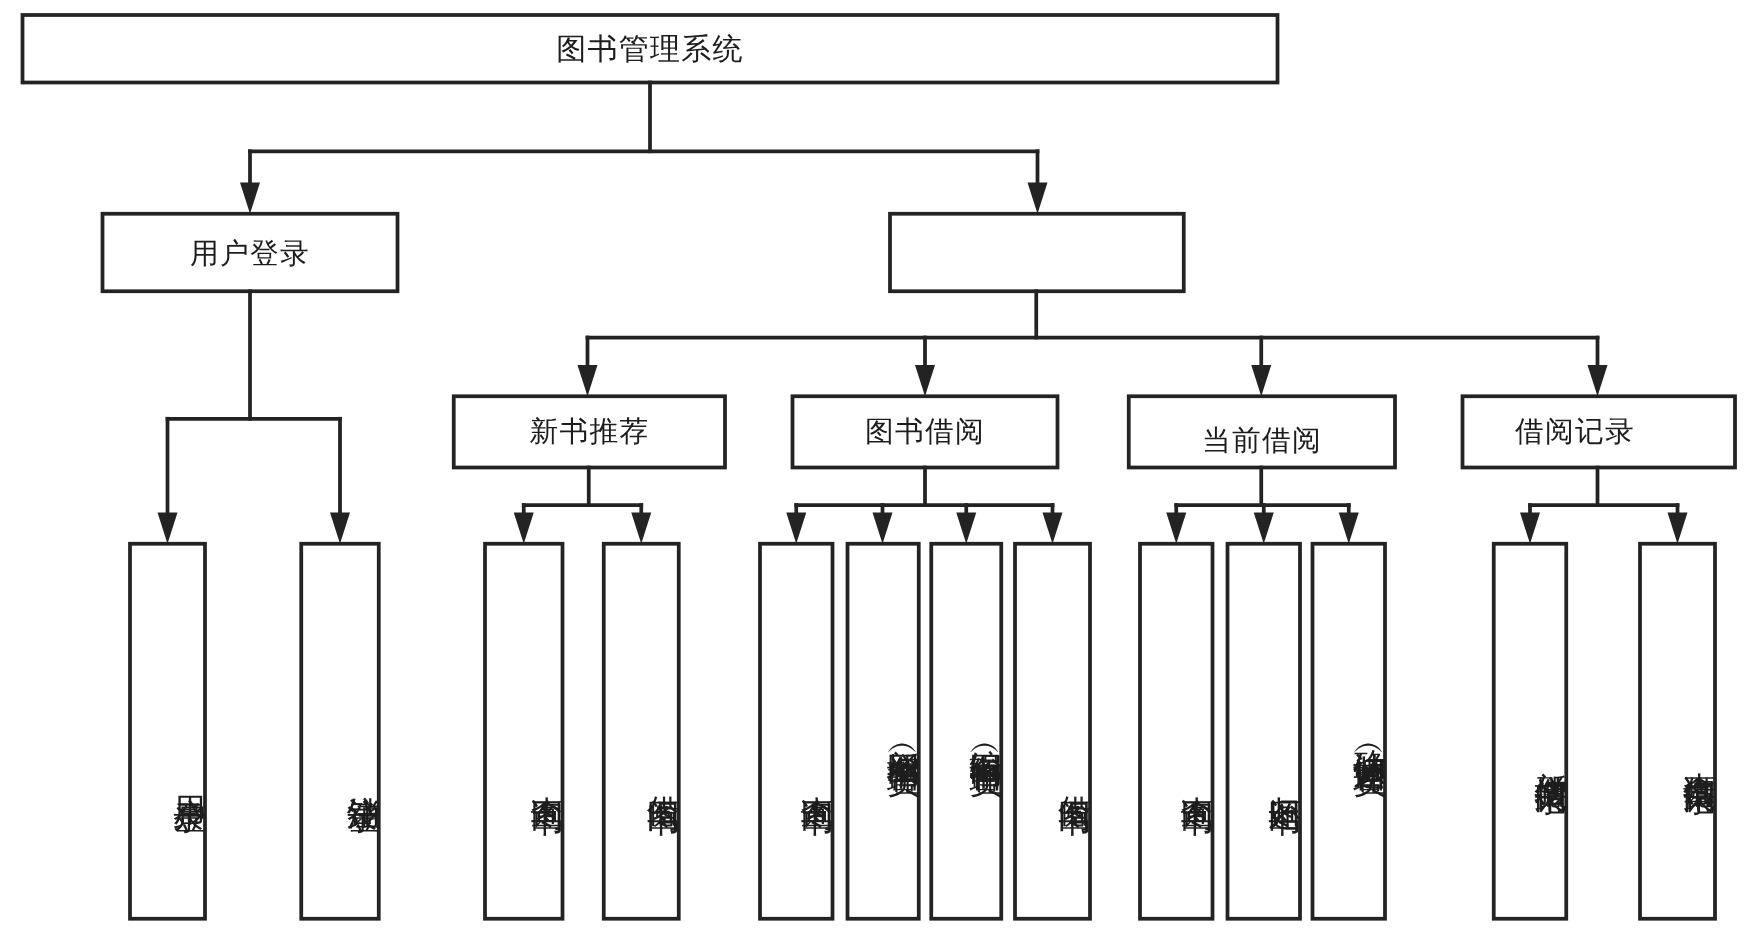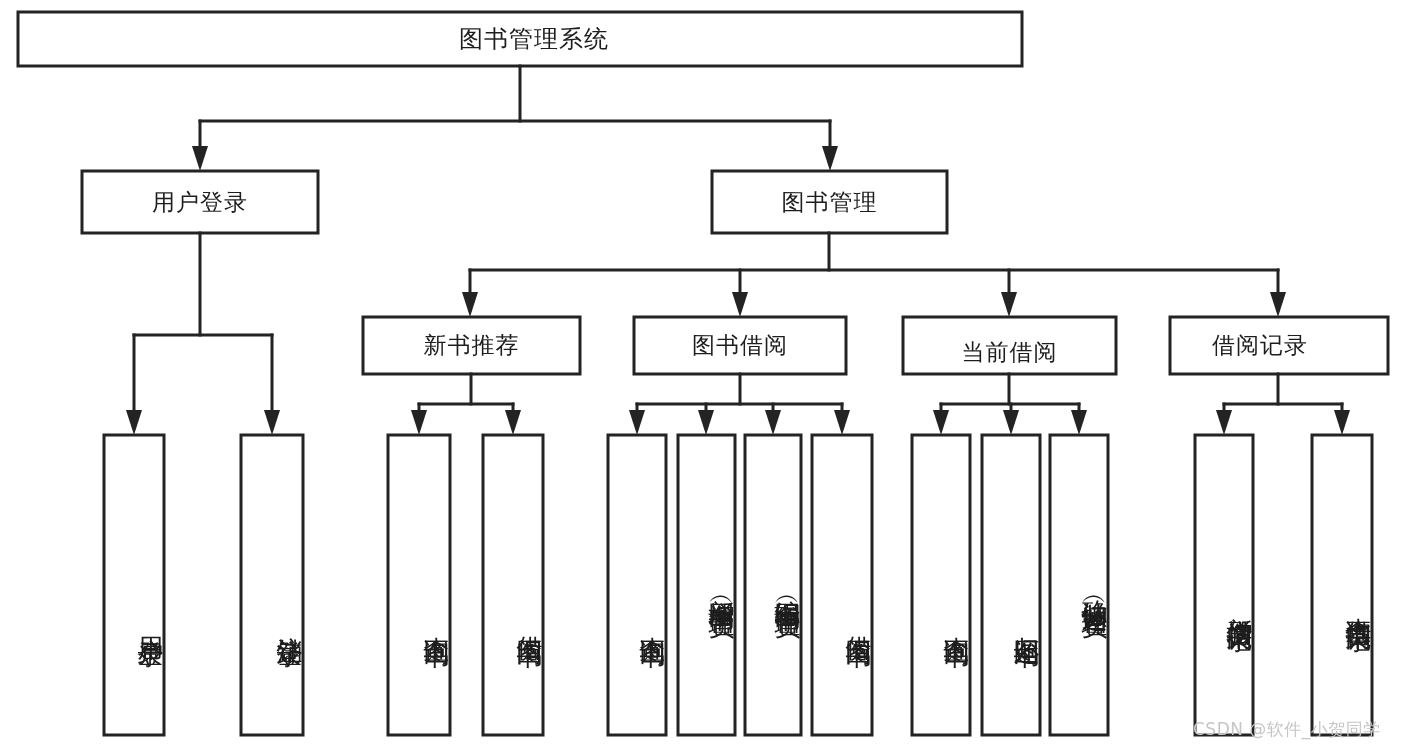--- a/index.html
+++ b/index.html
@@ -182,25 +182,24 @@
     <g>
       <path class="connector" d="M1278,374 L1278,404"></path>
       <path class="connector" d="M1224,404 L1342,404"></path>
       <path class="connector" d="M1224,404 L1224,416"></path>
       <path class="connector" d="M1342,404 L1342,416"></path>
       <polygon class="arrow-head" points="1224,435 1216,410 1232,410"></polygon>
       <polygon class="arrow-head" points="1342,435 1334,410 1350,410"></polygon>
     </g>
   </svg>
 
-  <div class="node-label root" style="left:18px; top:12px; width:1004px; height:54px;margin-left:14px;">图书管理系统</div>
+  <div class="node-label root" style="left:18px; top:12px; width:1004px; height:54px;">图书管理系统</div>
 
   <div class="node-label" style="left:82px; top:171px; width:236px; height:62px;">用户登录</div>
 
-  <div class="node-label" style="left:712px; top:171px; width:235px; height:62px;">图书管理</div>
 
   <div class="node-label" style="left:363px; top:317px; width:217px; height:57px;">新书推荐</div>
 
   <div class="node-label" style="left:634px; top:317px; width:212px; height:57px;">图书借阅</div>
 
   <div class="node-label" style="left:903px; top:317px; width:213px; height:71px;">当前借阅</div>
 
   <div class="node-label" style="left:1170px; top:317px; width:180px; height:57px;">借阅记录</div>
 
   <div class="leaf-label" style="left:104px; top:505px; width:60px; height:230px;">用户登录</div>
@@ -222,15 +221,14 @@
   <div class="leaf-label" style="left:912px; top:505px; width:58px; height:230px;">查询图书</div>
 
   <div class="leaf-label" style="left:982px; top:505px; width:58px; height:230px;">归还图书</div>
 
   <div class="leaf-label" style="left:1050px; top:440px; width:58px; height:295px;">确认归还（管理员）</div>
 
   <div class="leaf-label" style="left:1195px; top:470px; width:58px; height:265px;">新增借阅记录</div>
 
   <div class="leaf-label" style="left:1312px; top:470px; width:60px; height:265px;">查询借阅记录</div>
 
-  <div class="watermark" style="left:1193px; top:718px;">CSDN @软件_小贺同学</div>
 
 </div>
 
 </body></html>

